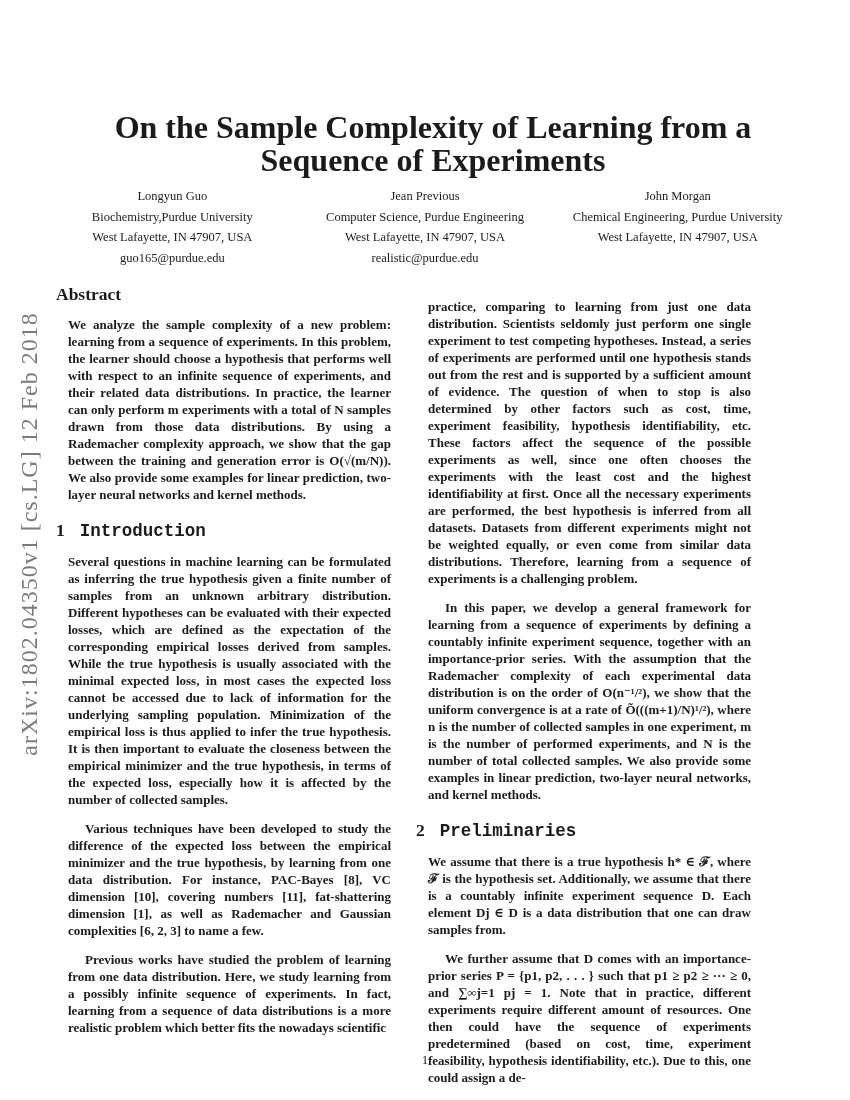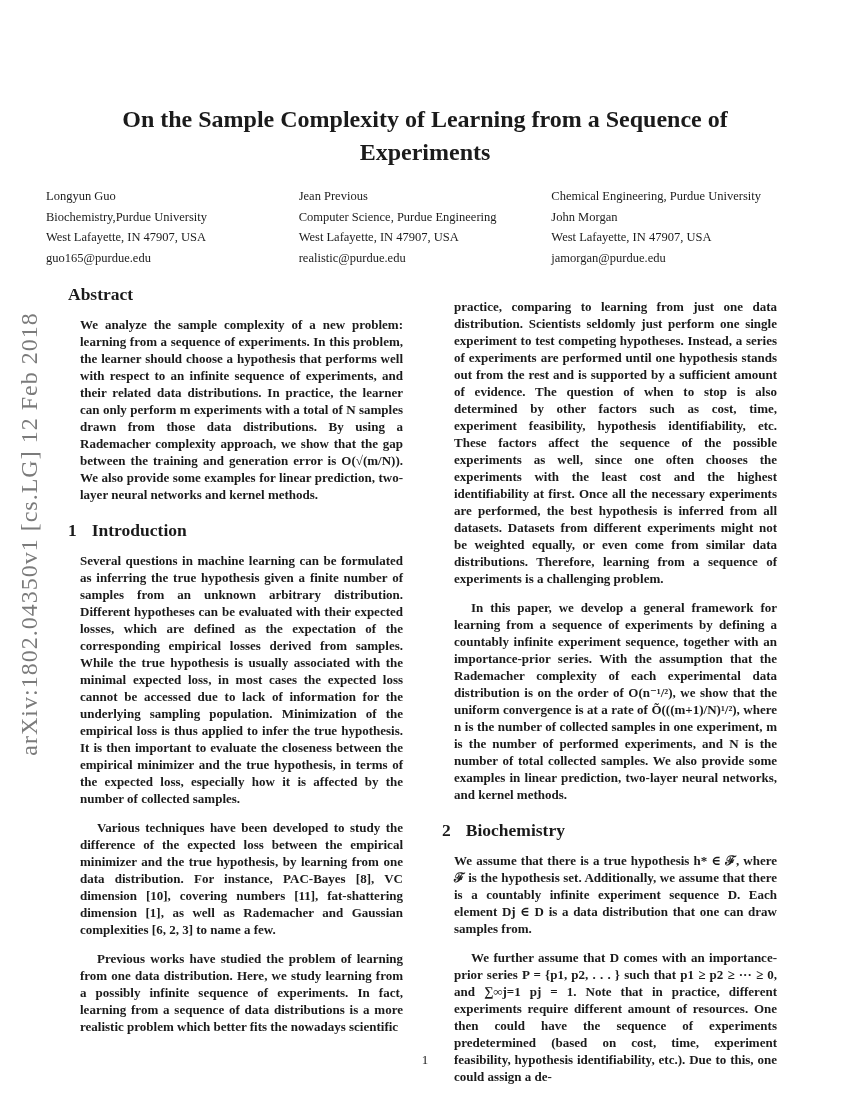--- a/index.html
+++ b/index.html
@@ -8,44 +8,44 @@
     position: relative;
     width: 850px; height: 1100px;
     margin: 0 auto;
     background: #ffffff;
     font-family: "Liberation Serif", "DejaVu Serif", serif;
     color: #1b1b1b;
     overflow: hidden;
   }
   .title {
     position: absolute; top: 103px; left: 60px; width: 730px;
-    margin: 0; text-align: center;
-    font-size: 24px; line-height: 33px; font-weight: 700;
+    margin: 8px; text-align: center;
+    font-size: 32px; line-height: 33px; font-weight: 700;
   }
   .authors {
     position: absolute; top: 186px; left: 46px; width: 758px;
     display: flex; justify-content: space-between;
   }
-  .author { width: 262px; text-align: left; font-size: 12.5px; line-height: 20.5px; }
+  .author { width: 262px; text-align: center; font-size: 12.5px; line-height: 20.5px; }
   .watermark {
     position: absolute; top: 800px; left: 16px;
     transform-origin: 0 0; transform: rotate(-90deg);
     white-space: nowrap; width: 532px; text-align: center;
     font-size: 24px; letter-spacing: 1px; color: #7b7b7b;
   }
   .columns {
-    position: absolute; top: 286px; left: 68px; width: 722px;
-    display: flex; gap: 27px;
+    position: absolute; top: 286px; left: 56px; width: 722px;
+    display: flex; gap: 13px;
   }
   .col { width: 347px; font-size: 13px; line-height: 17px; text-align: justify; }
   .col p { margin: 12px; text-indent: 17px; font-weight: bold; }
   .col p.noindent { text-indent: 0; }
   .abs-heading { font-size: 17.5px; font-weight: 700; margin: 0 0 13px 0; }
   .sec { font-size: 17.5px; font-weight: 700; margin: 19px 0 13px 0; }
-  .sec .sec-title { margin-left: 15px; }
+  .sec .sec-title { margin-left: 15px; font-family: Liberation Mono, monospace; }
   .page-number {
     position: absolute; top: 1052px; left: 0; width: 100%;
     text-align: center; font-size: 13px;
   }
 </style>
 </head>
 <body>
 
 <div class="page">
 
@@ -60,24 +60,23 @@
       <div>West Lafayette, IN 47907, USA</div>
       <div>guo165@purdue.edu</div>
     </div>
     <div class="author">
       <div>Jean Previous</div>
       <div>Computer Science, Purdue Engineering</div>
       <div>West Lafayette, IN 47907, USA</div>
       <div>realistic@purdue.edu</div>
     </div>
     <div class="author">
+      <div>John Morgan</div>
       <div>Chemical Engineering, Purdue University</div>
-      <div>John Morgan</div>
       <div>West Lafayette, IN 47907, USA</div>
-      <div>jamorgan@purdue.edu</div>
     </div>
   </div>
 
   <div class="columns">
 
     <div class="col">
       <h2 class="abs-heading">Abstract</h2>
       <p class="noindent">We analyze the sample complexity of a new problem: learning from a sequence of experiments. In this problem, the learner should choose a hypothesis that performs well with respect to an infinite sequence of experiments, and their related data distributions. In practice, the learner can only perform m experiments with a total of N samples drawn from those data distributions. By using a Rademacher complexity approach, we show that the gap between the training and generation error is O(√(m/N)). We also provide some examples for linear prediction, two-layer neural networks and kernel methods.</p>
 
       <h2 class="sec">
@@ -86,21 +85,21 @@
       <p class="noindent">Several questions in machine learning can be formulated as inferring the true hypothesis given a finite number of samples from an unknown arbitrary distribution. Different hypotheses can be evaluated with their expected losses, which are defined as the expectation of the corresponding empirical losses derived from samples. While the true hypothesis is usually associated with the minimal expected loss, in most cases the expected loss cannot be accessed due to lack of information for the underlying sampling population. Minimization of the empirical loss is thus applied to infer the true hypothesis. It is then important to evaluate the closeness between the empirical minimizer and the true hypothesis, in terms of the expected loss, especially how it is affected by the number of collected samples.</p>
       <p>Various techniques have been developed to study the difference of the expected loss between the empirical minimizer and the true hypothesis, by learning from one data distribution. For instance, PAC-Bayes [8], VC dimension [10], covering numbers [11], fat-shattering dimension [1], as well as Rademacher and Gaussian complexities [6, 2, 3] to name a few.</p>
       <p>Previous works have studied the problem of learning from one data distribution. Here, we study learning from a possibly infinite sequence of experiments. In fact, learning from a sequence of data distributions is a more realistic problem which better fits the nowadays scientific</p>
     </div>
 
     <div class="col">
       <p class="noindent">practice, comparing to learning from just one data distribution. Scientists seldomly just perform one single experiment to test competing hypotheses. Instead, a series of experiments are performed until one hypothesis stands out from the rest and is supported by a sufficient amount of evidence. The question of when to stop is also determined by other factors such as cost, time, experiment feasibility, hypothesis identifiability, etc. These factors affect the sequence of the possible experiments as well, since one often chooses the experiments with the least cost and the highest identifiability at first. Once all the necessary experiments are performed, the best hypothesis is inferred from all datasets. Datasets from different experiments might not be weighted equally, or even come from similar data distributions. Therefore, learning from a sequence of experiments is a challenging problem.</p>
       <p>In this paper, we develop a general framework for learning from a sequence of experiments by defining a countably infinite experiment sequence, together with an importance-prior series. With the assumption that the Rademacher complexity of each experimental data distribution is on the order of O(n⁻¹/²), we show that the uniform convergence is at a rate of Õ(((m+1)/N)¹/²), where n is the number of collected samples in one experiment, m is the number of performed experiments, and N is the number of total collected samples. We also provide some examples in linear prediction, two-layer neural networks, and kernel methods.</p>
 
       <h2 class="sec">
-        <span class="sec-num">2</span><span class="sec-title">Biochemistry</span>
+        <span class="sec-num">2</span><span class="sec-title">Preliminaries</span>
       </h2>
       <p class="noindent">We assume that there is a true hypothesis h* ∈ ℱ, where ℱ is the hypothesis set. Additionally, we assume that there is a countably infinite experiment sequence D. Each element Dj ∈ D is a data distribution that one can draw samples from.</p>
       <p>We further assume that D comes with an importance-prior series P = {p1, p2, . . . } such that p1 ≥ p2 ≥ ··· ≥ 0, and ∑∞j=1 pj = 1. Note that in practice, different experiments require different amount of resources. One then could have the sequence of experiments predetermined (based on cost, time, experiment feasibility, hypothesis identifiability, etc.). Due to this, one could assign a de-</p>
     </div>
 
   </div>
 
   <div class="page-number">1</div>
 
 </div>

